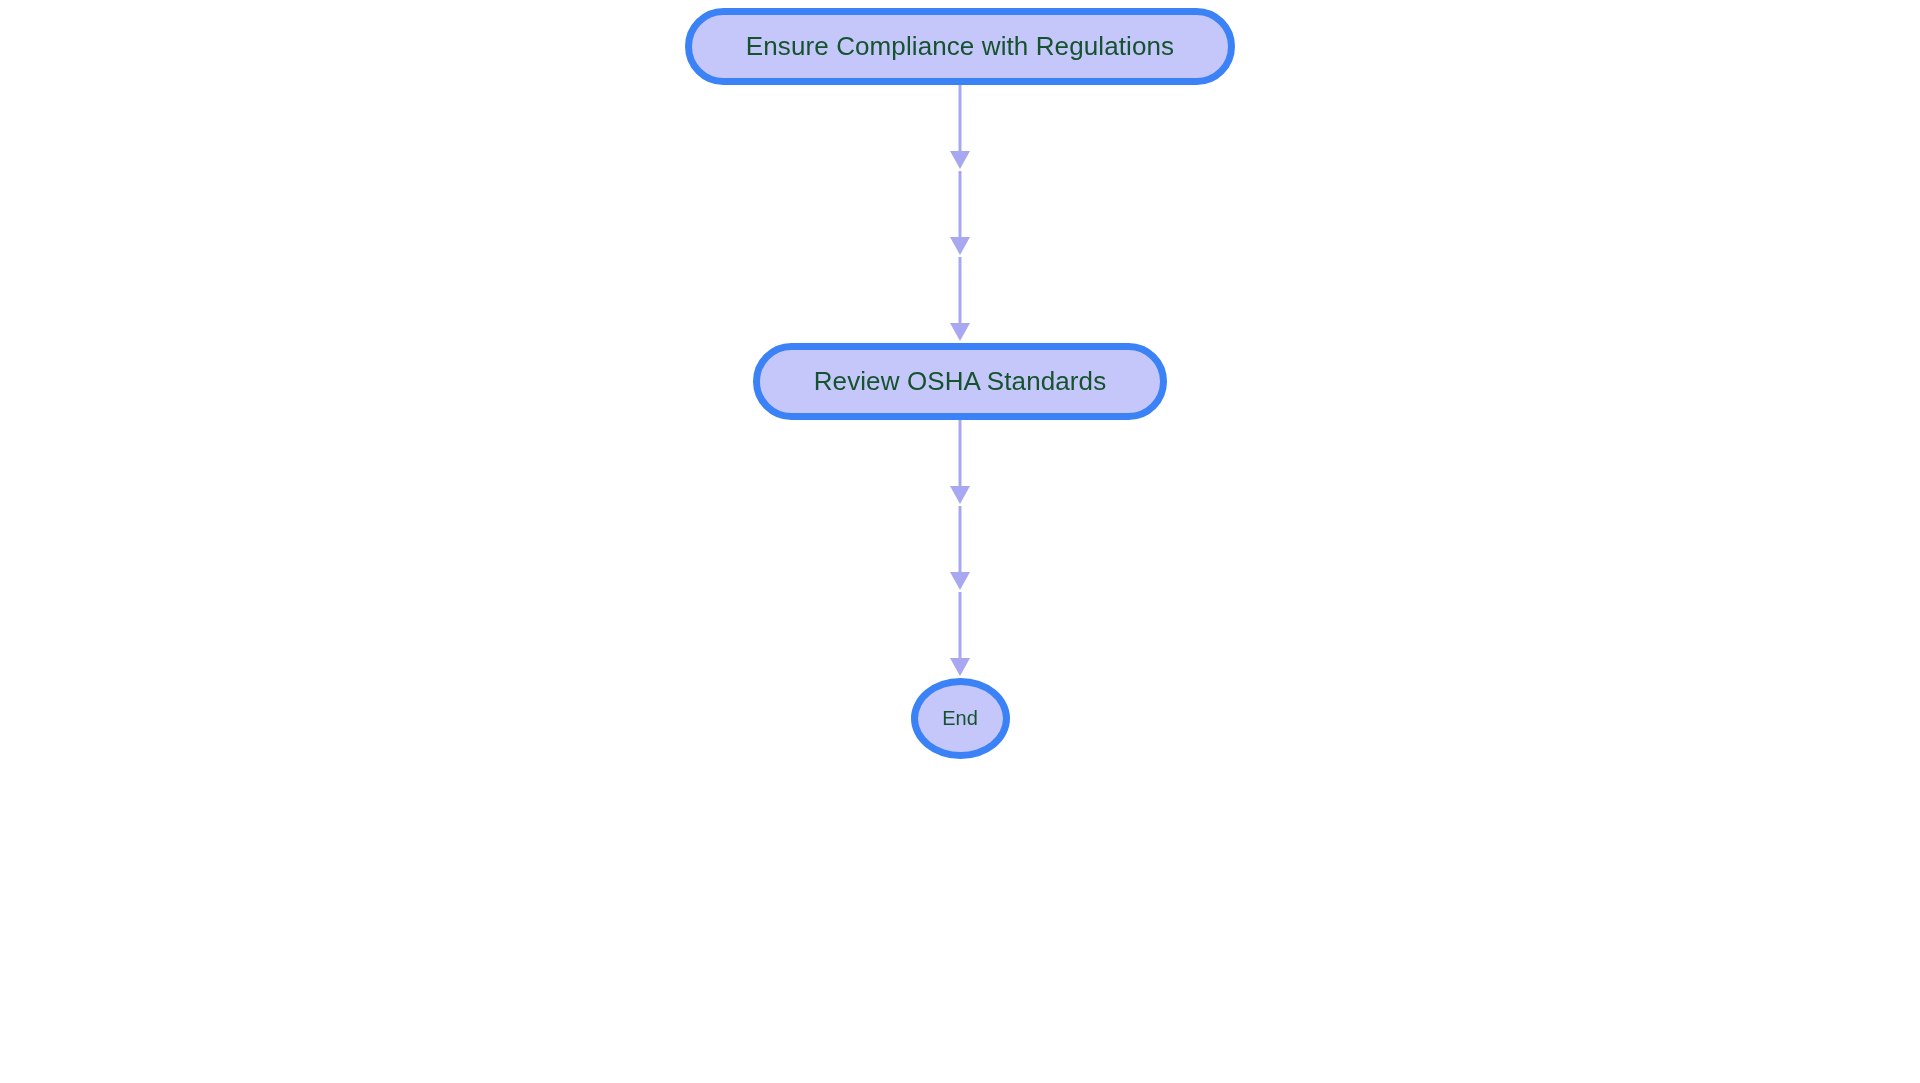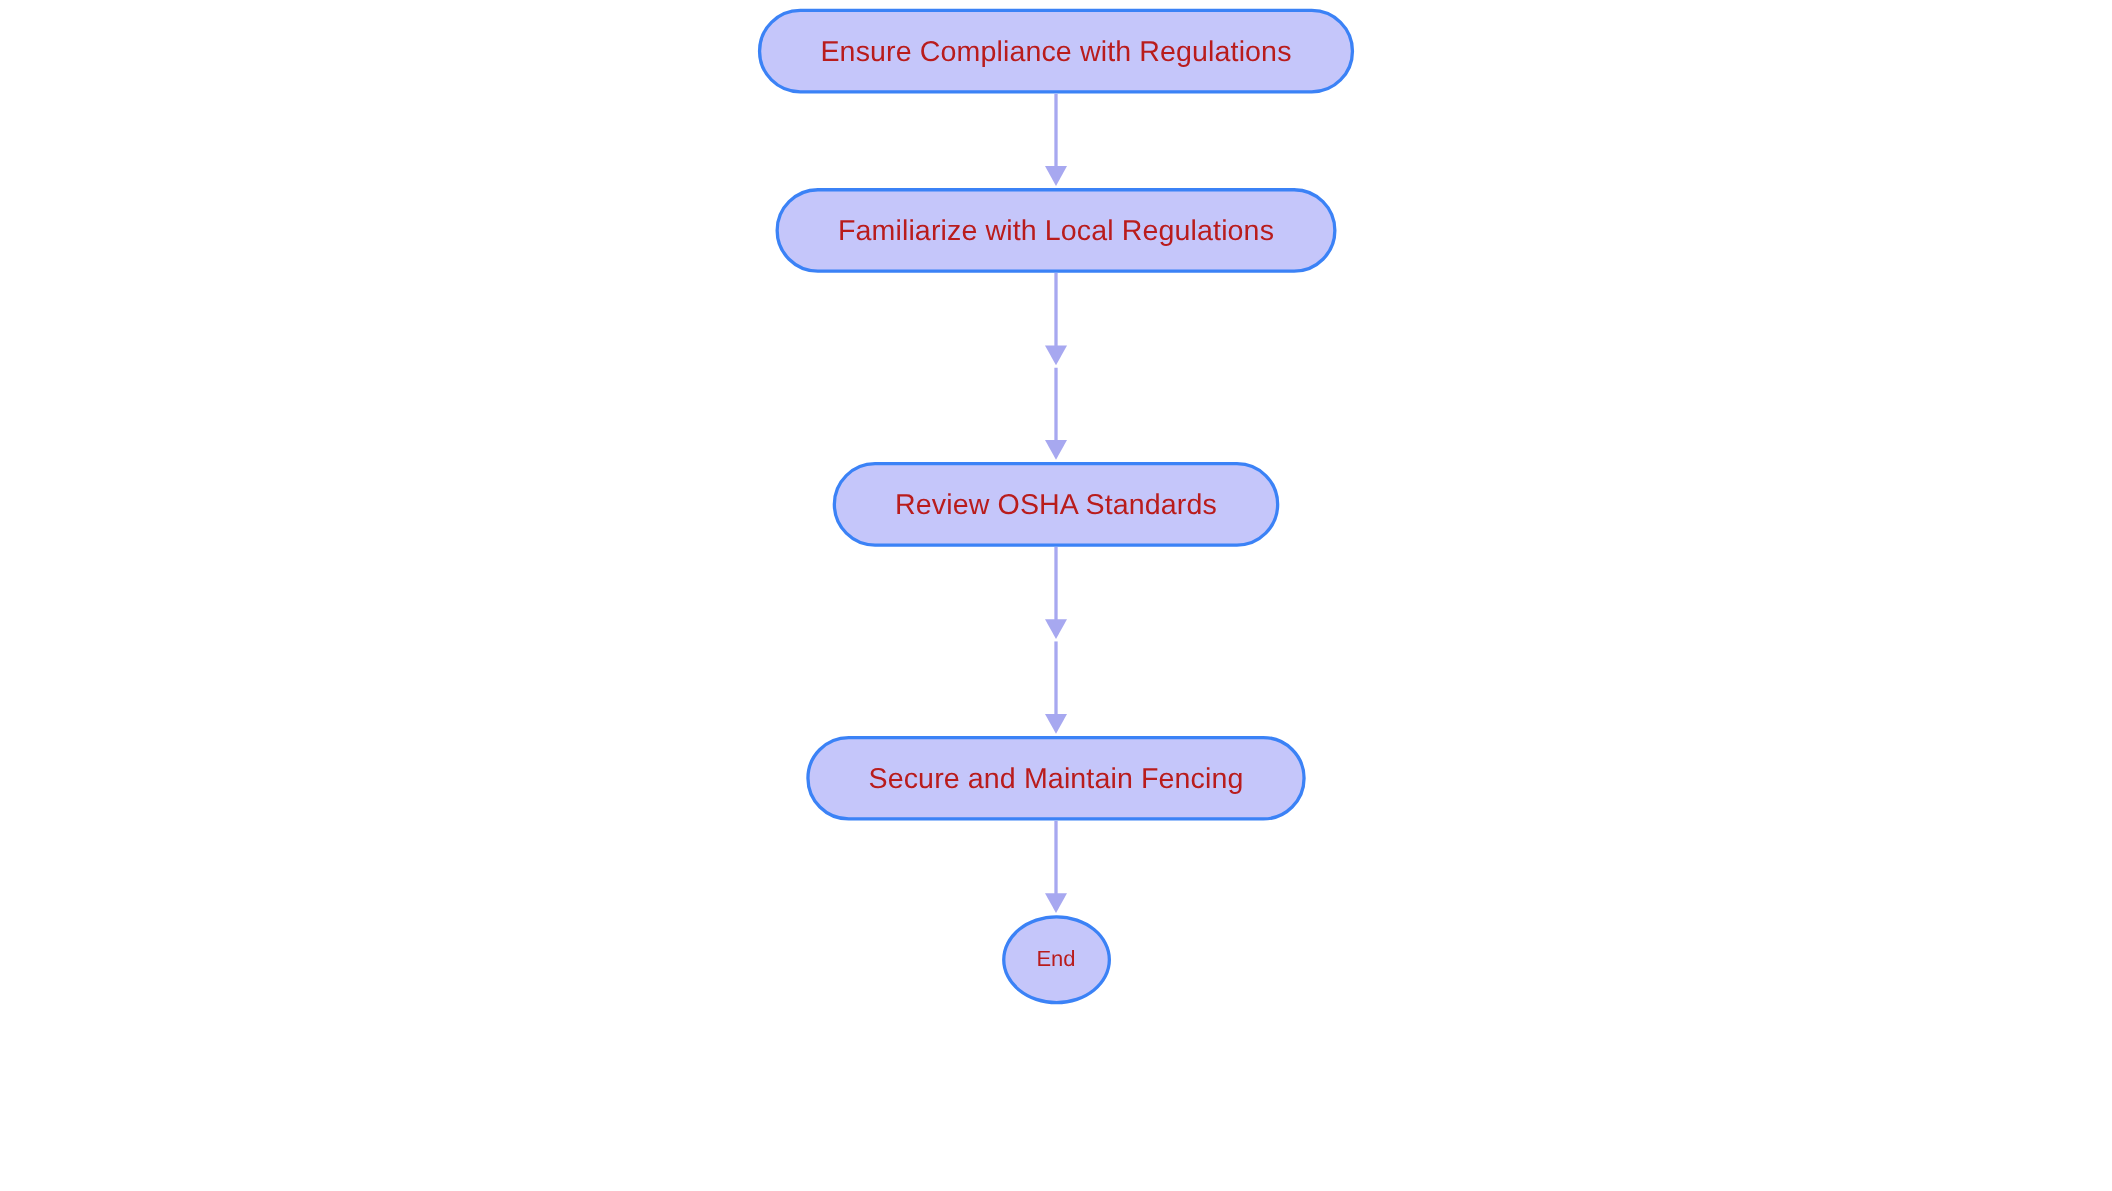--- a/index.html
+++ b/index.html
@@ -21,22 +21,22 @@
     flex-direction: column;
     align-items: center;
     justify-content: flex-start;
     box-sizing: border-box;
     padding-top: 8px;
   }
 
   .node {
     box-sizing: border-box;
     background: #c5c6fa;
-    border: 3px solid #3b82f6;
-    color: #b91c1c;
+    border: 7px solid #3b82f6;
+    color: #14532d;
     display: flex;
     align-items: center;
     justify-content: center;
     font-family: "Liberation Sans", sans-serif;
     white-space: nowrap;
     flex: 0 0 auto;
   }
 
   .node-process {
     height: 77px;
@@ -76,23 +76,20 @@
     <span>Ensure Compliance with Regulations</span>
   </div>
 
   <div class="connector">
     <svg viewBox="0 0 40 86" xmlns="http://www.w3.org/2000/svg" aria-hidden="true">
       <line x1="20" y1="0" x2="20" y2="68" stroke="#a7a8f0" stroke-width="3"></line>
       <polygon points="20,84 10,66 30,66" fill="#a7a8f0"></polygon>
     </svg>
   </div>
 
-  <div class="node node-process">
-    <span>Familiarize with Local Regulations</span>
-  </div>
 
   <div class="connector">
     <svg viewBox="0 0 40 86" xmlns="http://www.w3.org/2000/svg" aria-hidden="true">
       <line x1="20" y1="0" x2="20" y2="68" stroke="#a7a8f0" stroke-width="3"></line>
       <polygon points="20,84 10,66 30,66" fill="#a7a8f0"></polygon>
     </svg>
   </div>
 
 
   <div class="connector">
@@ -114,23 +111,20 @@
   </div>
 
 
   <div class="connector">
     <svg viewBox="0 0 40 86" xmlns="http://www.w3.org/2000/svg" aria-hidden="true">
       <line x1="20" y1="0" x2="20" y2="68" stroke="#a7a8f0" stroke-width="3"></line>
       <polygon points="20,84 10,66 30,66" fill="#a7a8f0"></polygon>
     </svg>
   </div>
 
-  <div class="node node-process">
-    <span>Secure and Maintain Fencing</span>
-  </div>
 
   <div class="connector">
     <svg viewBox="0 0 40 86" xmlns="http://www.w3.org/2000/svg" aria-hidden="true">
       <line x1="20" y1="0" x2="20" y2="68" stroke="#a7a8f0" stroke-width="3"></line>
       <polygon points="20,84 10,66 30,66" fill="#a7a8f0"></polygon>
     </svg>
   </div>
 
   <div class="node node-terminal">
     <span>End</span>

